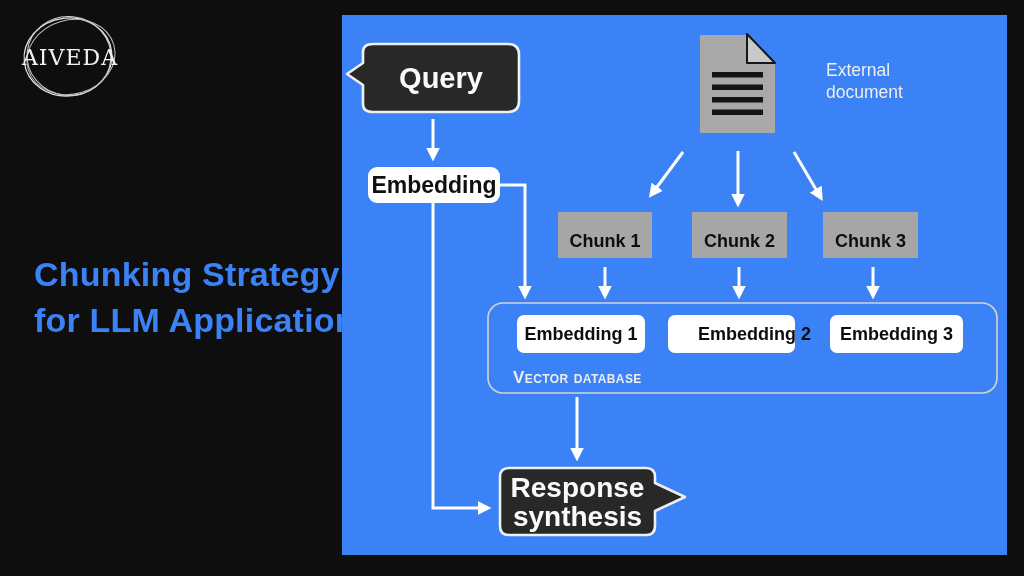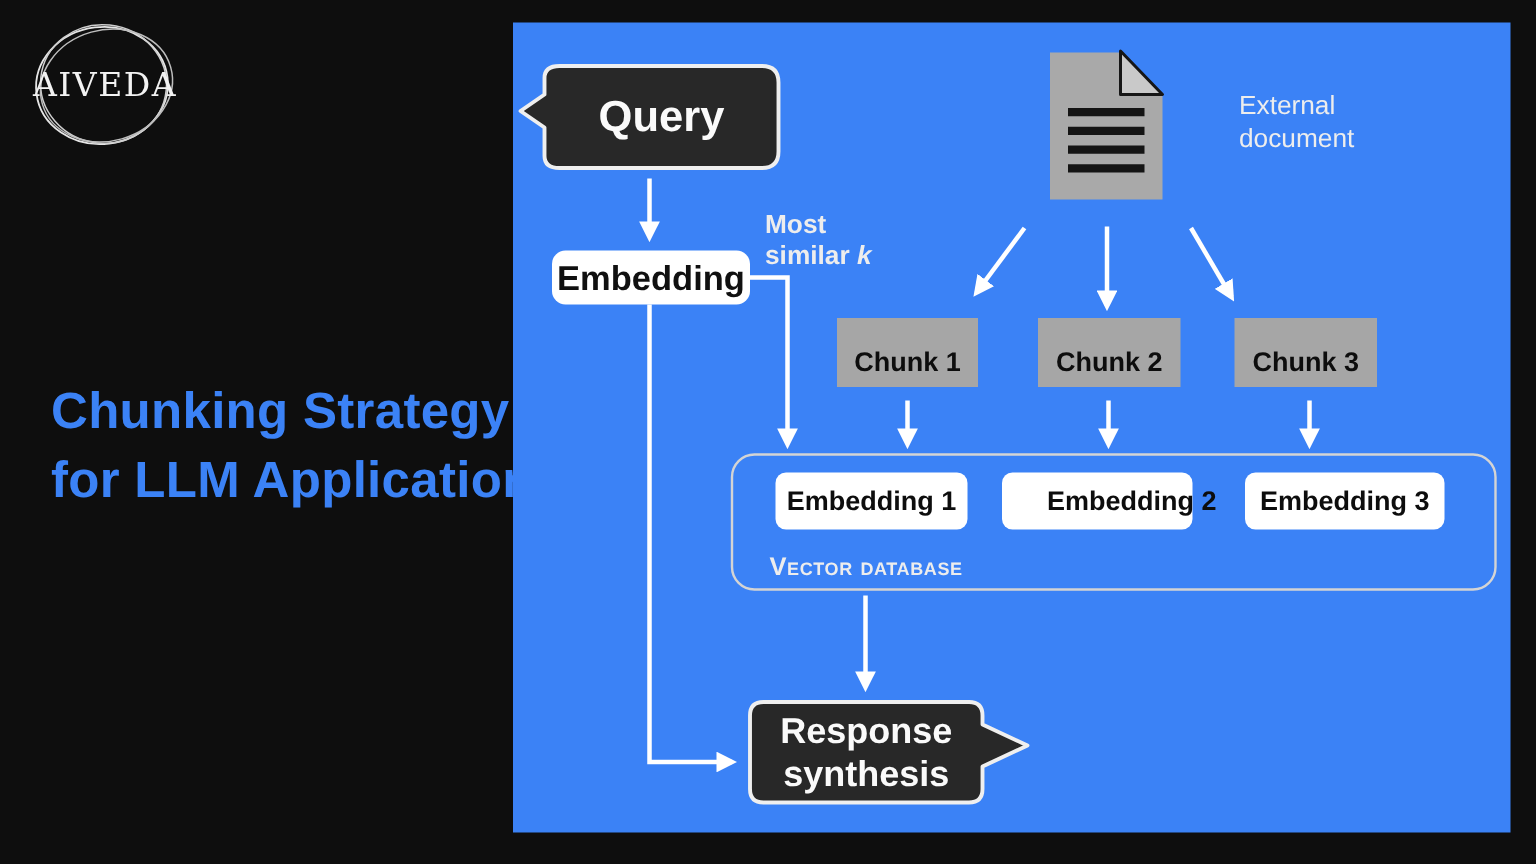--- a/index.html
+++ b/index.html
@@ -39,21 +39,21 @@
   .most-lbl .k  { font-style:italic; margin-left:0.28em; }
   .extdoc-lbl   { left:446px; top:44px; width:98px; display:block; text-align:left; color:#ededed;
                   font-size:17.5px; font-weight:500; line-height:22px;margin-left:38px; }
   .chunk-lbl    { top:197px; height:59px; color:#0d0d0d; font-size:18px; font-weight:700; }
   .chunk1-lbl { left:216px; width:94px; } .chunk2-lbl { left:350px; width:95px; } .chunk3-lbl { left:481px; width:95px; }
   .emb-lbl      { top:300px; height:38px; color:#0d0d0d; font-size:18px; font-weight:700; }
   .emb1-lbl { left:175px; width:128px; } .emb2-lbl { left:326px; width:127px;margin-left:23px; } .emb3-lbl { left:488px; width:133px; }
   .vdb-lbl      { left:171px; top:353px; display:block; text-align:right; color:#ededed;
                   font-variant:small-caps; font-size:17px; font-weight:700; letter-spacing:0.4px; }
   .resp-lbl     { left:158px; top:453px; width:155px; height:67px; flex-direction:column;
-                  color:#fafafa; font-size:24px; font-weight:700; line-height:29px; }
+                  color:#fafafa; font-size:28px; font-weight:700; line-height:29px; }
   .resp-lbl span { display:block; }
 </style>
 </head>
 <body>
 
 <div class="page">
 
   <div class="logo">
     <svg width="104" height="92" viewBox="0 0 104 92">
       <ellipse cx="50" cy="45" rx="44" ry="39" fill="none" stroke="#e6e6e6" stroke-width="1.2" transform="rotate(-7 50 45)"></ellipse>
@@ -114,24 +114,20 @@
       <line x1="235" y1="382" x2="235" y2="443" marker-end="url(#ah)"></line>
 
       <polyline points="91,188 91,493 146,493" marker-end="url(#ah)"></polyline>
 
       <path class="bubble-dark" d="M167 453 H304 Q313 453 313 462 V468 L343 482 L313 496 V511 Q313 520 304 520 H167 Q158 520 158 511 V462 Q158 453 167 453 Z"></path>
     </svg>
 
     <div class="lbl query-lbl">Query</div>
     <div class="lbl qemb-lbl">Embedding</div>
 
-    <div class="lbl most-lbl">
-      <span class="row">Most</span>
-      <span class="row"><span>similar</span><span class="k">k</span></span>
-    </div>
 
     <div class="lbl extdoc-lbl">External document</div>
 
     <div class="lbl chunk-lbl chunk1-lbl">Chunk 1</div>
     <div class="lbl chunk-lbl chunk2-lbl">Chunk 2</div>
     <div class="lbl chunk-lbl chunk3-lbl">Chunk 3</div>
 
     <div class="lbl emb-lbl emb1-lbl">Embedding 1</div>
     <div class="lbl emb-lbl emb2-lbl">Embedding 2</div>
     <div class="lbl emb-lbl emb3-lbl">Embedding 3</div>

